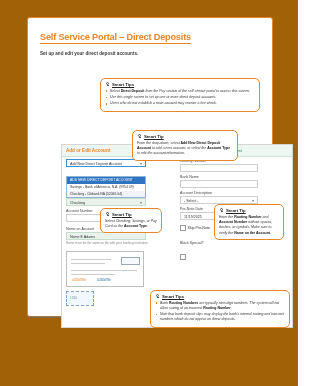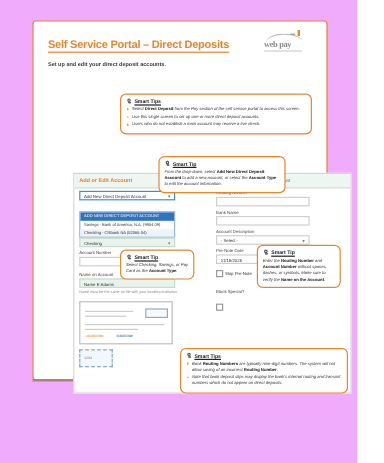--- a/index.html
+++ b/index.html
@@ -2,21 +2,21 @@
 <html><head>
 <meta charset="utf-8">
 <style>
   html,body{margin:0;padding:0;}
   body{
     width:298px;height:386px;overflow:hidden;
     background:#ffffff;
     font-family:"Liberation Sans", sans-serif;
     -webkit-font-smoothing:antialiased;
   }
-  .page{position:relative;width:298px;height:386px;background:#f0abfc;}
+  .page{position:relative;width:298px;height:386px;background:#a16207;}
 
   
   .doc-card{
     position:absolute;left:27px;top:17px;width:246px;height:300px;
     border:1.6px solid #E8862A;border-radius:3px;background:#fff;
     box-sizing:border-box;
   }
   .doc-shadow{
     position:absolute;left:27px;top:316px;width:246px;height:2px;
     background:#6e6e6e;opacity:.55;
@@ -181,27 +181,20 @@
 </head>
 <body>
 
 <div class="page">
 
   <div class="doc-card">
 
     <div class="title">Self Service Portal – Direct Deposits</div>
     <div class="subtitle">Set up and edit your direct deposit accounts.</div>
 
-    <div class="logo">
-      <div class="swoosh"></div>
-      <div class="tick2"></div>
-      <div class="tick"></div>
-      <div class="wordmark">web pay</div>
-      <div class="ul"></div>
-    </div>
 
     <div class="panel">
       <div class="panel-head"></div>
       <div class="panel-head-txt">Add or Edit Account</div>
       <div class="addl-link">
         <span class="plus">+</span>
         <span>Additional Deposit Account</span>
       </div>
 
       <div class="col colA">

